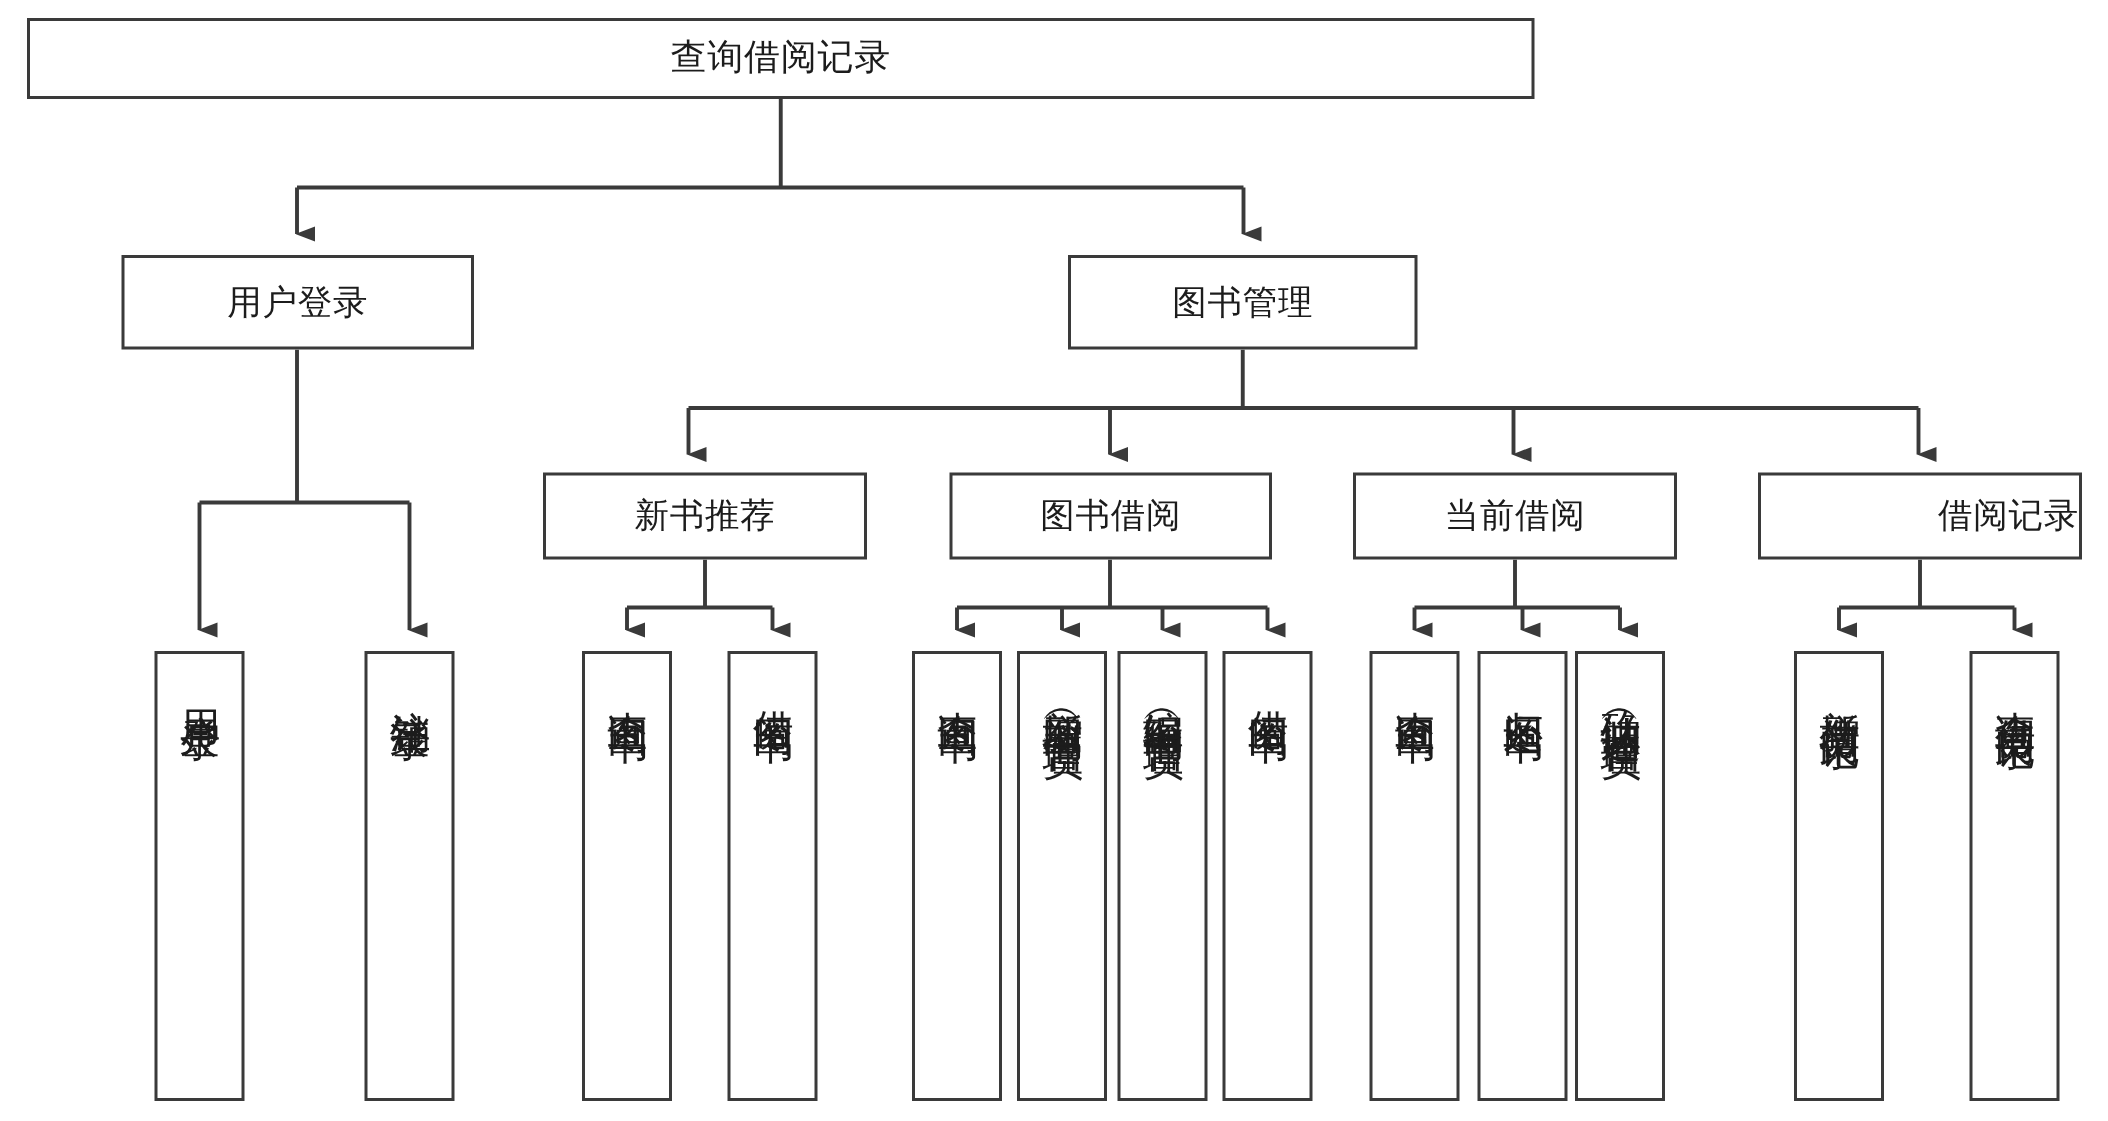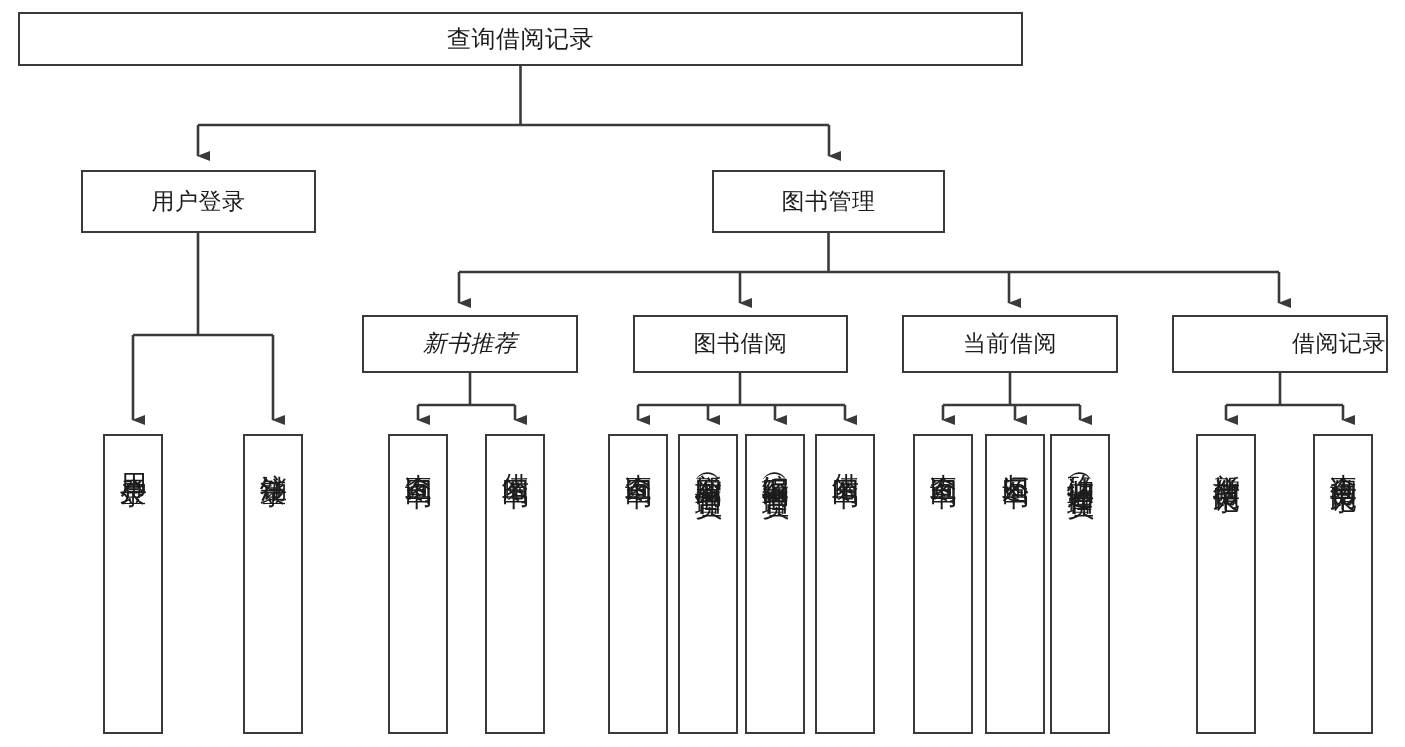--- a/index.html
+++ b/index.html
@@ -133,21 +133,21 @@
   </div>
 
   <div class="node h" style="left:81px; top:170px; width:235px; height:63px;">
     <span class="lbl">用户登录</span>
   </div>
 
   <div class="node h" style="left:712px; top:170px; width:233px; height:63px;">
     <span class="lbl">图书管理</span>
   </div>
 
-  <div class="node h" style="left:362px; top:315px; width:216px; height:58px;font-style:italic;">
+  <div class="node h" style="left:362px; top:315px; width:216px; height:58px;">
     <span class="lbl">新书推荐</span>
   </div>
 
   <div class="node h" style="left:633px; top:315px; width:215px; height:58px;">
     <span class="lbl">图书借阅</span>
   </div>
 
   <div class="node h" style="left:902px; top:315px; width:216px; height:58px;">
     <span class="lbl">当前借阅</span>
   </div>

